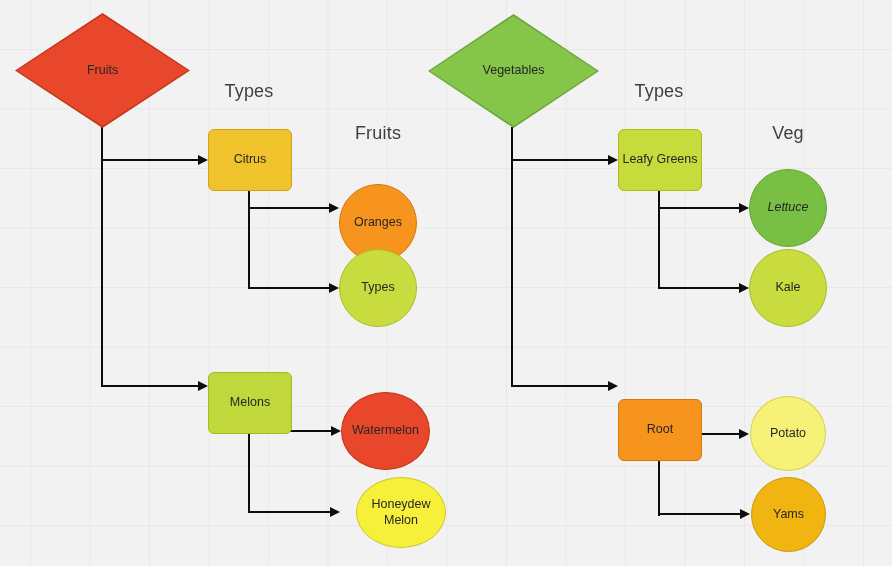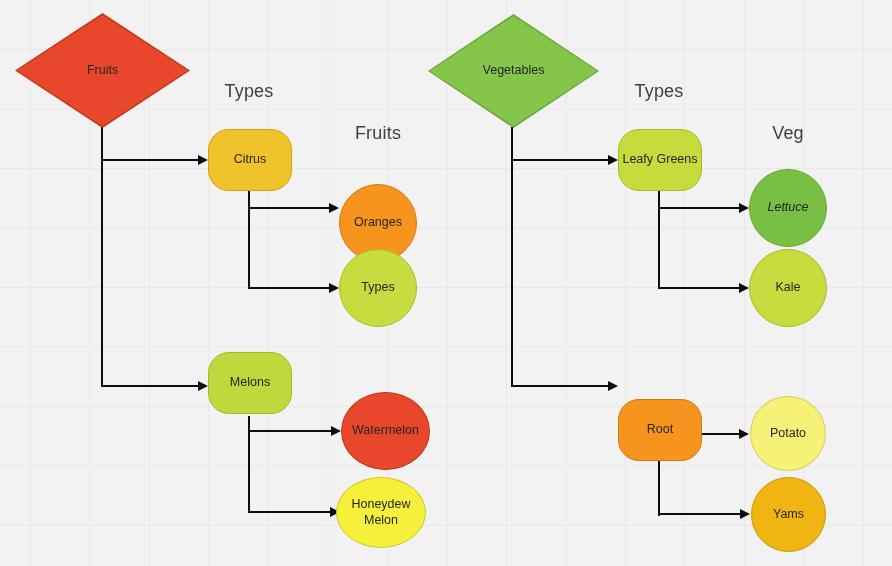--- a/index.html
+++ b/index.html
@@ -14,21 +14,21 @@
       linear-gradient(to right,#e8e8e8 1px,transparent 1px),
       linear-gradient(to bottom,#e8e8e8 1px,transparent 1px);
     background-size:59.5px 59.5px;
     background-position:30px 49px;
   }
   .node{position:absolute;display:flex;align-items:center;justify-content:center;box-sizing:border-box;}
   .nlabel{
     font-size:12.5px;color:#262626;text-align:center;line-height:1.25;
     position:relative;z-index:2;pointer-events:none;
   }
-  .rect{border:1px solid transparent;border-radius:21px;}
+  .rect{border:1px solid transparent;border-radius:6px;}
   .circle{border:1px solid transparent;border-radius:50%;}
   .ellipse{border:1px solid transparent;border-radius:50%;}
   .diamond{clip-path:polygon(50% 0,100% 50%,50% 100%,0 50%);}
   .diamond-fill{
     position:absolute;inset:2px;z-index:1;
     clip-path:polygon(50% 0,100% 50%,50% 100%,0 50%);
   }
   .heading{
     position:absolute;width:140px;text-align:center;
     font-size:18px;color:#3f3f3f;letter-spacing:0.2px;
@@ -81,29 +81,29 @@
     </div>
 
     <div class="node circle" style="left: 339px; top: 184px; width: 78px; height: 78px; background-color: rgb(247, 148, 30); border-color: rgb(209, 121, 10);">
       <span class="nlabel">Oranges</span>
     </div>
 
     <div class="node circle" style="left: 339px; top: 249px; width: 78px; height: 78px; background-color: rgb(201, 220, 63); border-color: rgb(170, 189, 36);">
       <span class="nlabel">Types</span>
     </div>
 
-    <div class="node rect" style="left: 208px; top: 352px; width: 84px; height: 62px; background-color: rgb(193, 216, 60); border-color: rgb(162, 187, 33);">
+    <div class="node rect" style="left: 208px; top: 372px; width: 84px; height: 62px; background-color: rgb(193, 216, 60); border-color: rgb(162, 187, 33);">
       <span class="nlabel">Melons</span>
     </div>
 
     <div class="node ellipse" style="left: 341px; top: 392px; width: 89px; height: 78px; background-color: rgb(232, 71, 43); border-color: rgb(193, 54, 24); justify-content: center;">
       <span class="nlabel">Watermelon</span>
     </div>
 
-    <div class="node ellipse" style="left: 336px; top: 477px; width: 90px; height: 71px; background-color: rgb(246, 240, 59); border-color: rgb(205, 199, 35);">
+    <div class="node ellipse" style="left: 356px; top: 477px; width: 90px; height: 71px; background-color: rgb(246, 240, 59); border-color: rgb(205, 199, 35);">
       <span class="nlabel" style="width:66px">Honeydew Melon</span>
     </div>
   </div>
 
   <div>
 
     <div class="edge v" style="left:511px;top:127px;height:260px"></div>
     <div class="edge h" style="left:511px;top:159px;width:97px"></div>
     <div class="arrow" style="left:608px;top:155px"></div>
     <div class="edge h" style="left:511px;top:385px;width:97px"></div>

